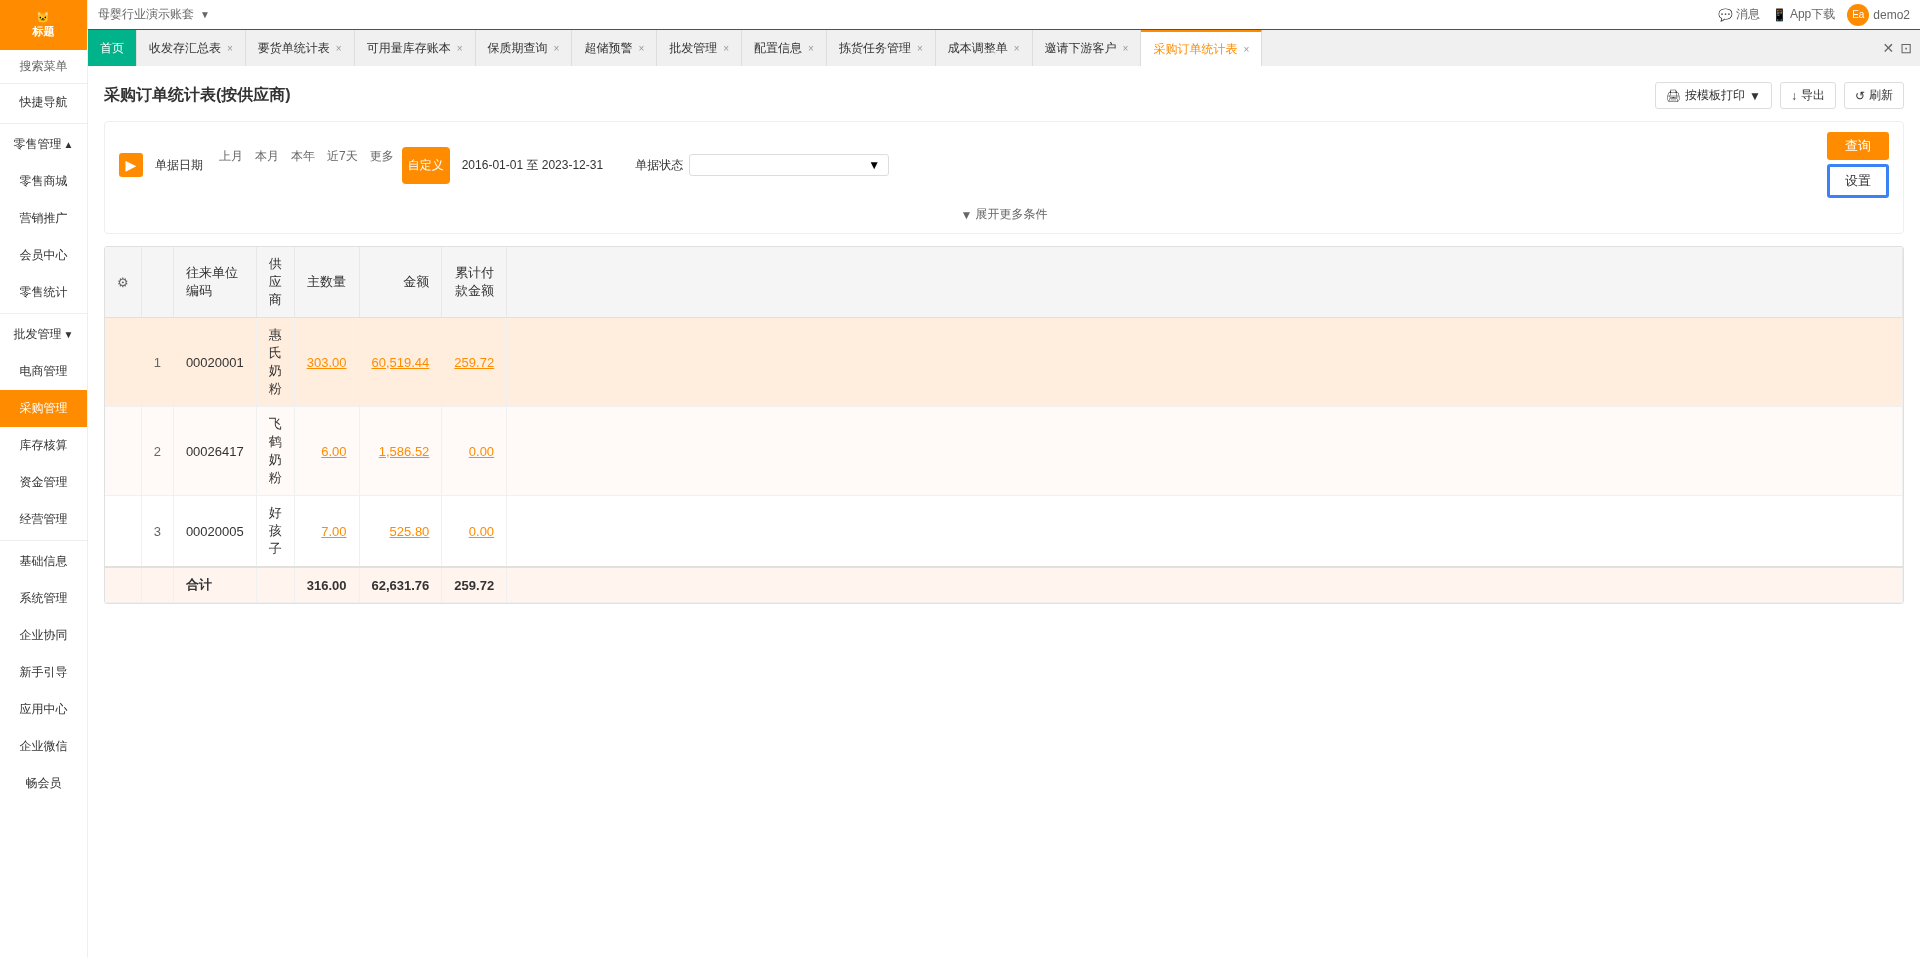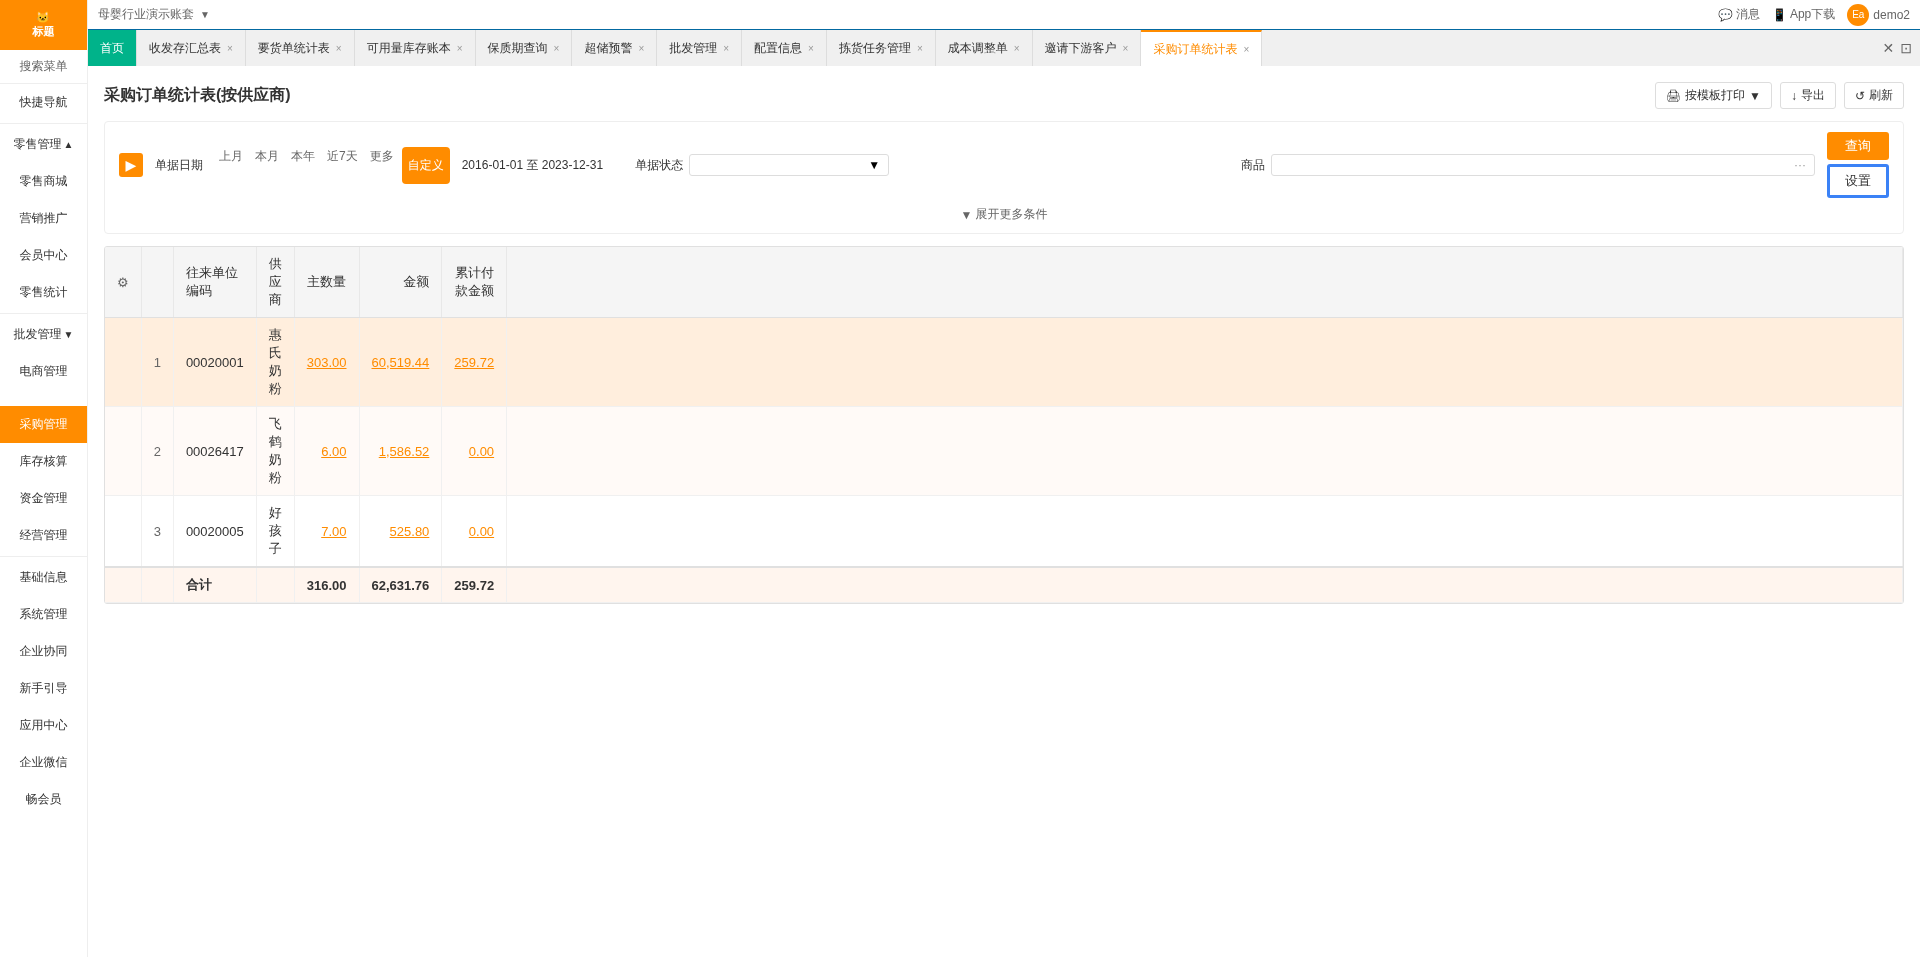--- a/index.html
+++ b/index.html
@@ -3,21 +3,21 @@
   <meta charset="utf-8">
   <style>
     * { margin: 0; padding: 0; box-sizing: border-box; }
     body { font-family: "Microsoft YaHei", "PingFang SC", sans-serif; font-size: 13px; background: #f5f5f5; width: 1920px; height: 957px; overflow: hidden; display: flex; }
 
     
     .sidebar { width: 88px; background: #fff; display: flex; flex-direction: column; border-right: 1px solid #eee; flex-shrink: 0; }
     .sidebar-logo { height: 50px; background: #ff8c00; display: flex; align-items: center; justify-content: center; color: white; font-size: 11px; font-weight: bold; flex-direction: column; }
     .sidebar-search { padding: 8px 6px; font-size: 12px; color: #666; text-align: center; cursor: pointer; border-bottom: 1px solid #eee; }
     .sidebar-nav-item { padding: 10px 6px; font-size: 12px; color: #333; text-align: center; cursor: pointer; display: flex; align-items: center; justify-content: center; gap: 2px; }
-    .sidebar-nav-item.active { background: #ff8c00; color: white; margin-top: 16px; }
+    .sidebar-nav-item.active { background: #ff8c00; color: white; }
     .sidebar-nav-item .arrow { font-size: 10px; }
     .sidebar-divider { height: 1px; background: #eee; margin: 2px 0; }
 
     
     .main { flex: 1; display: flex; flex-direction: column; overflow: hidden; }
 
     
     .top-bar { height: 30px; background: #fff; display: flex; align-items: center; padding: 4px 10px; border-bottom: 1px solid #0369a1; gap: 12px; flex-shrink: 0; justify-content: space-between; }
     .top-bar-left { display: flex; align-items: center; gap: 6px; }
     .breadcrumb-text { font-size: 12px; color: #666; }
@@ -269,26 +269,20 @@
         <span class="date-range">2016-01-01 至 2023-12-31</span>
 
         <div class="filter-field" style="margin-left:20px;">
           <span class="filter-field-label">单据状态</span>
           <div class="filter-select" style="min-width:200px;">
             <span></span>
             <span>▼</span>
           </div>
         </div>
 
-        <div class="filter-field" style="margin-left:20px;">
-          <span class="filter-field-label">商品</span>
-          <div class="filter-input" style="min-width:300px;display:flex;align-items:center;justify-content:flex-end;">
-            <span style="color:#999;">···</span>
-          </div>
-        </div>
 
         <div style="display:flex;flex-direction:column;gap:4px;margin-left:auto;">
           <button class="btn-query">查询</button>
           <button class="btn-settings">设置</button>
         </div>
       </div>
 
       <div class="filter-more">
         <div class="expand-btn">
           <span>▼</span>

